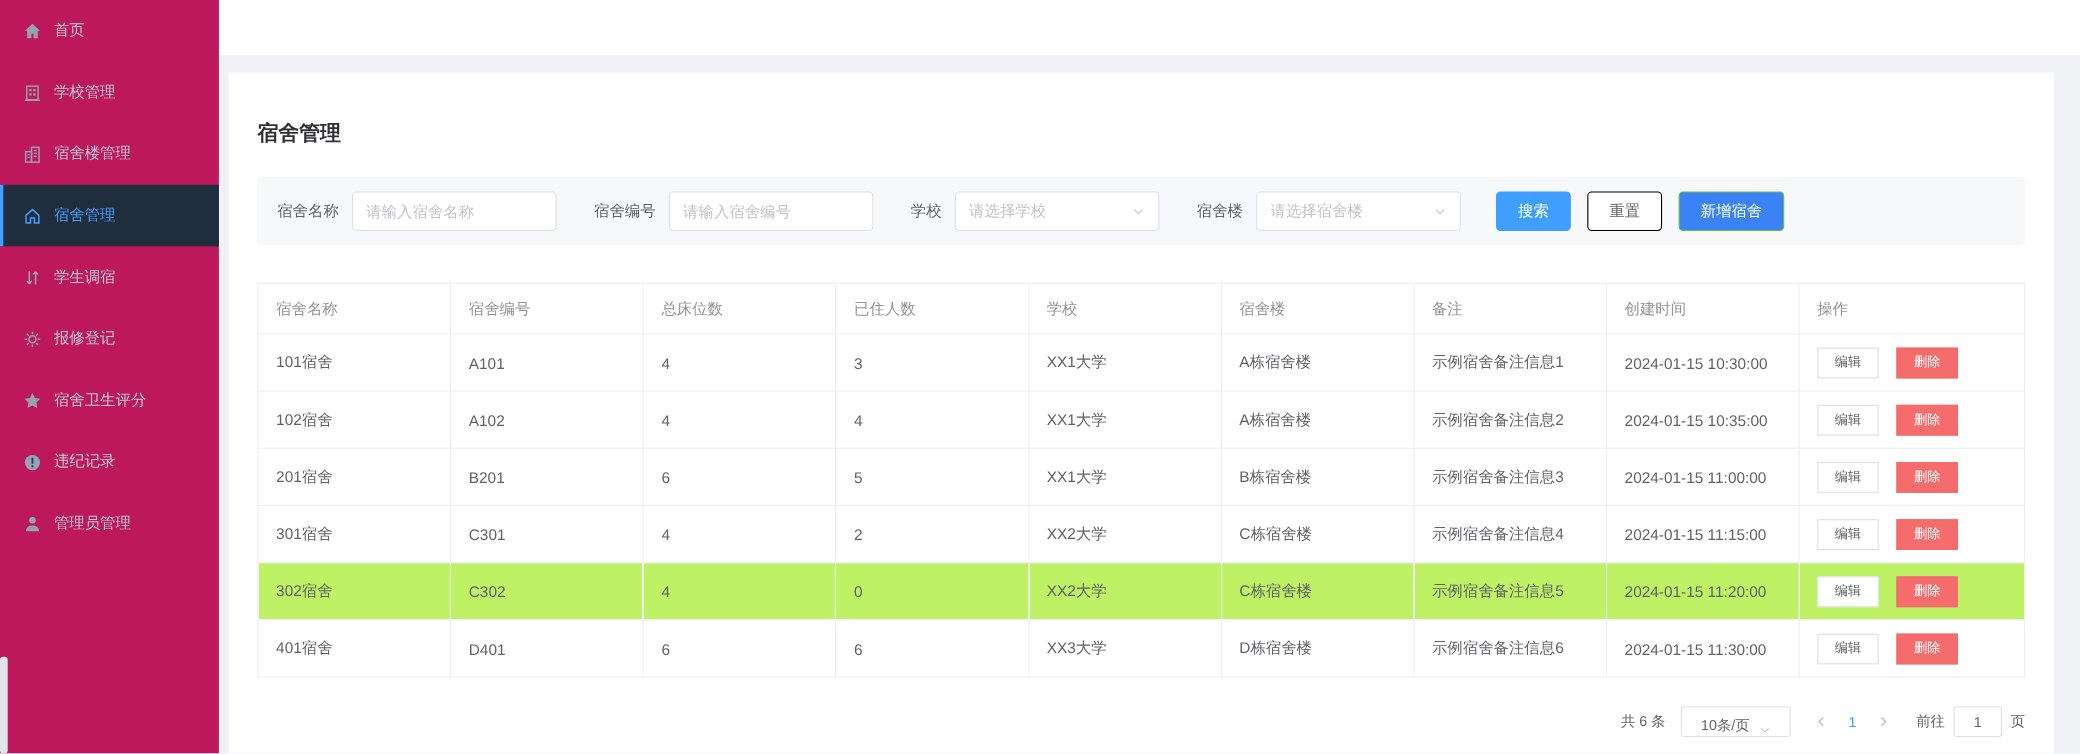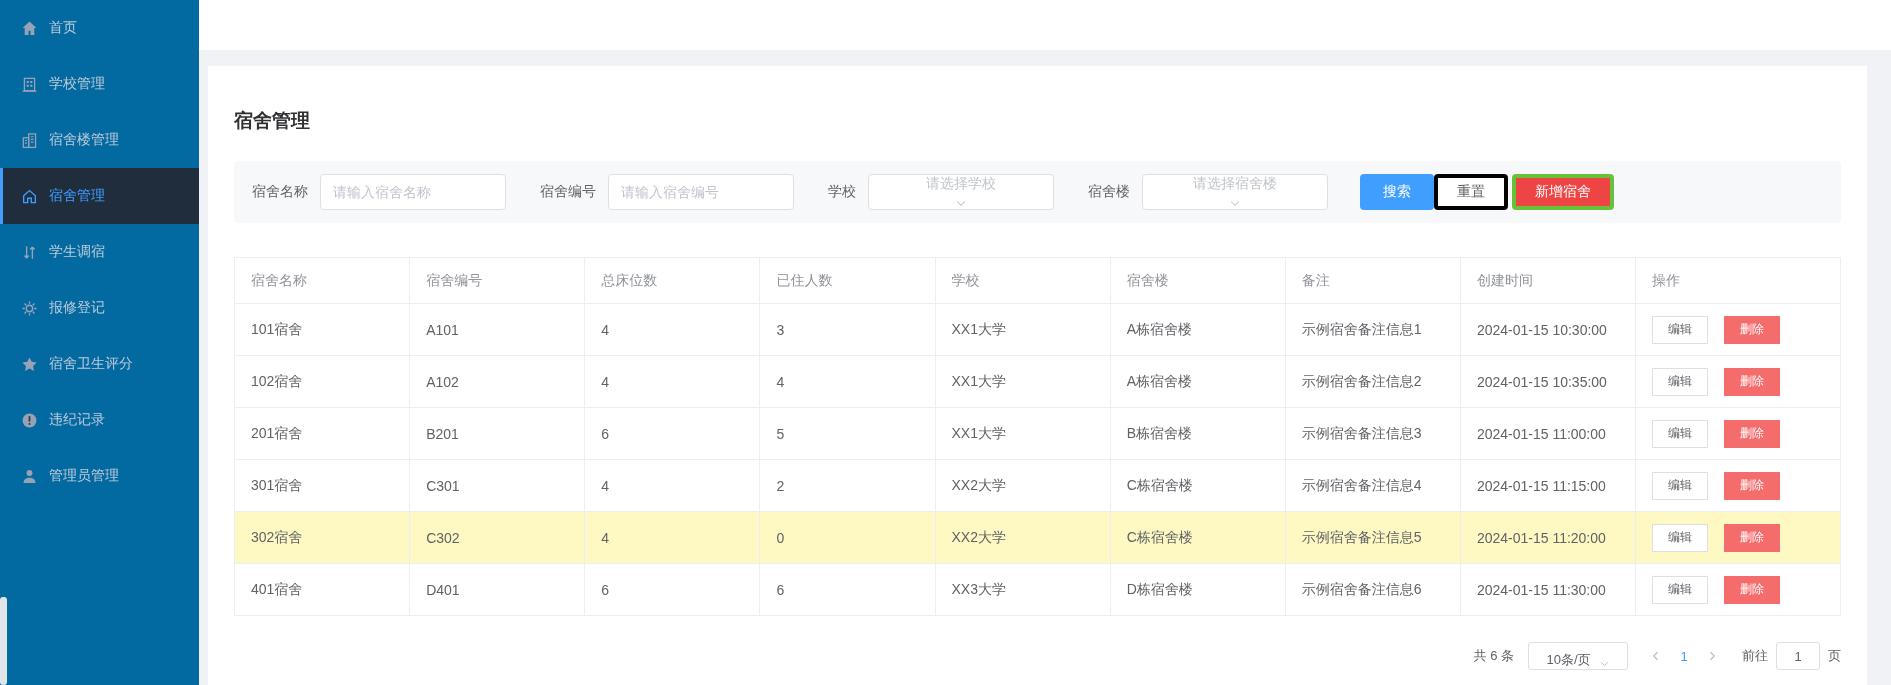--- a/index.html
+++ b/index.html
@@ -2,21 +2,21 @@
 <html><head>
 <meta charset="utf-8">
 <style>
   * { margin:0; padding:0; box-sizing:border-box; }
   html,body { width:1891px; height:685px; }
   body {
     font-family:"Liberation Sans","DejaVu Sans",sans-serif;
     font-size:14px; background:#f0f2f5; display:flex; overflow:hidden; color:#606266;
   }
   
-  .sidebar { width:199px; flex-shrink:0; background:#0369a1; position:relative; }
+  .sidebar { width:199px; flex-shrink:0; background:#be185d; position:relative; }
   .menu-item { height:56px; display:flex; align-items:center; padding-left:21px;
                color:#bfcbd9; cursor:pointer; }
   .menu-item .icon { width:17px; height:17px; margin-right:11px; display:inline-flex;
                      align-items:center; justify-content:center; color:#97a3b4; }
   .menu-item.active { background:#1f2d3d; color:#409eff; border-left:3px solid #409eff; padding-left:18px; }
   .menu-item.active .icon { color:#409eff; }
   .side-scrollbar { position:absolute; left:0; bottom:0; width:7px; height:88px;
                     background:#e1e5ea; border-radius:3px; }
   
   .main { flex:1; display:flex; flex-direction:column; min-width:0; }
@@ -28,36 +28,36 @@
   .filter-bar { margin-top:27px; background:#f7f8fa; border-radius:4px;
                 padding:13px 18px; display:flex; align-items:center; }
   .filter-item { display:flex; align-items:center; }
   .filter-item + .filter-item { margin-left:34px; }
   .filter-item label { color:#606266; margin-right:12px; white-space:nowrap; }
   .input, .select { height:36px; width:186px; background:#fff; border:1px solid #dcdfe6;
                     border-radius:4px; padding:0 12px; font-size:14px; color:#606266;
                     font-family:inherit; }
   .input::placeholder { color:#c0c4cc; }
   .select { display:flex; align-items:center; justify-content:space-between;
-            color:#c0c4cc; cursor:pointer;flex-direction:column; }
+            color:#c0c4cc; cursor:pointer; }
   .select .chev { display:inline-flex; color:#c0c4cc; }
-  .btn { height:36px; padding:0 19px; border-radius:4px; border:4px solid #000000;
+  .btn { height:36px; padding:0 19px; border-radius:4px; border:1px solid #000000;
          background:#fff; color:#606266; font-size:14px; cursor:pointer;
          font-family:inherit; white-space:nowrap; }
   .btn-primary { background:#409eff; border-color:#409eff; color:#fff; margin-left:32px; }
-  .btn-plain   { }
-  .btn-success { background:#ef4444; border-color:#67c23a; color:#fff; margin-left:4px; }
+  .btn-plain   { margin-left:15px; }
+  .btn-success { background:#3b82f6; border-color:#67c23a; color:#fff; margin-left:15px; }
   
   table { width:100%; border-collapse:collapse; margin-top:34px; table-layout:fixed; }
   th, td { border:1px solid #ebeef5; text-align:left; padding:0 16px; font-size:14px;
            overflow:hidden; white-space:nowrap; }
   th { height:46px; font-weight:normal; color:#909399; background:#fff; }
   th:last-child { width:205px; }
   td { height:52px; color:#606266; background:#fff; }
-  tr.highlighted td { background:#fef9c3; }
+  tr.highlighted td { background:#bef264; }
   .mini-btn { height:28px; padding:0 15px; border-radius:0; border:1px solid #dcdfe6;
               background:#fff; color:#606266; font-size:12px; cursor:pointer;
               font-family:inherit; }
   .mini-btn.danger { background:#f56c6c; border-color:#f56c6c; color:#fff; margin-left:16px; }
   
   .pagination { display:flex; justify-content:flex-end; align-items:center;
                 margin-top:26px; font-size:13px; color:#606266; }
   .pag-total { margin-right:14px; }
   .pag-size { height:28px; width:100px; border:1px solid #dcdfe6; border-radius:3px;
               background:#fff; display:flex; align-items:flex-end; justify-content:center;

